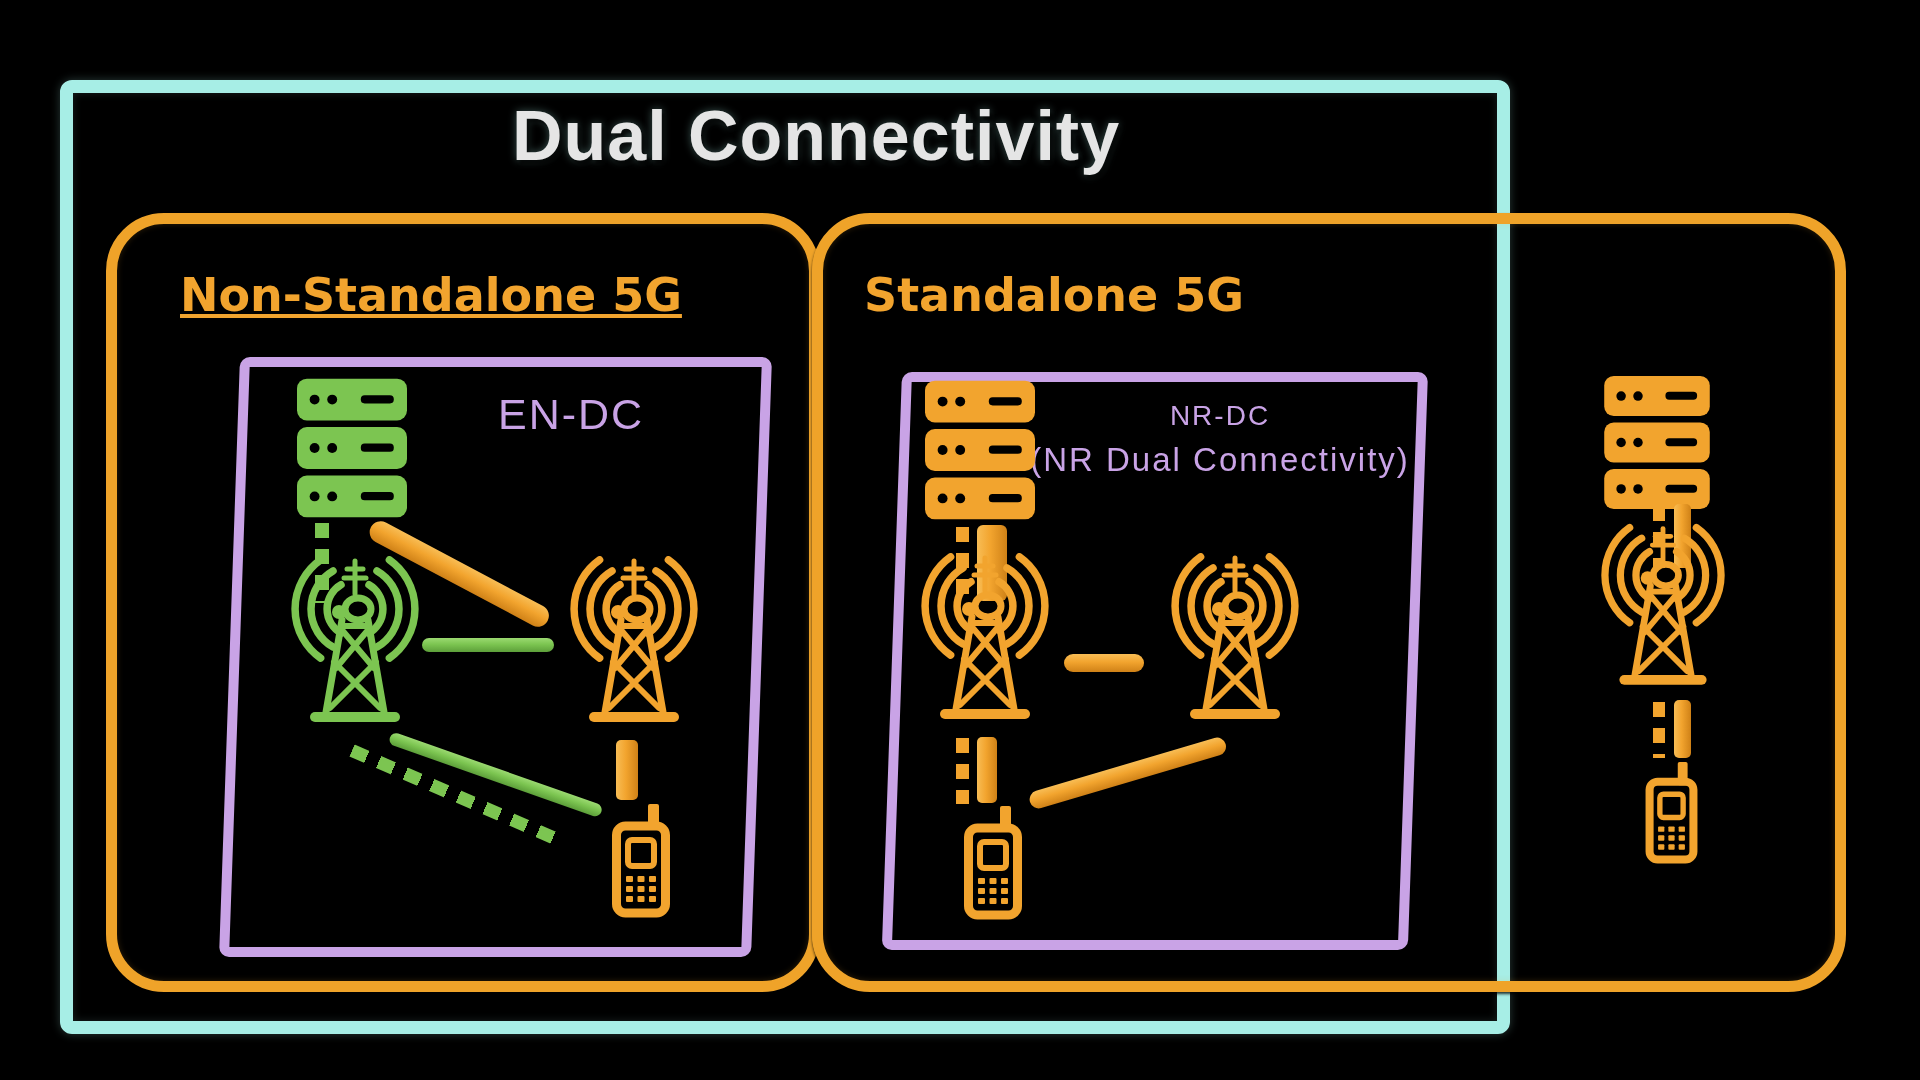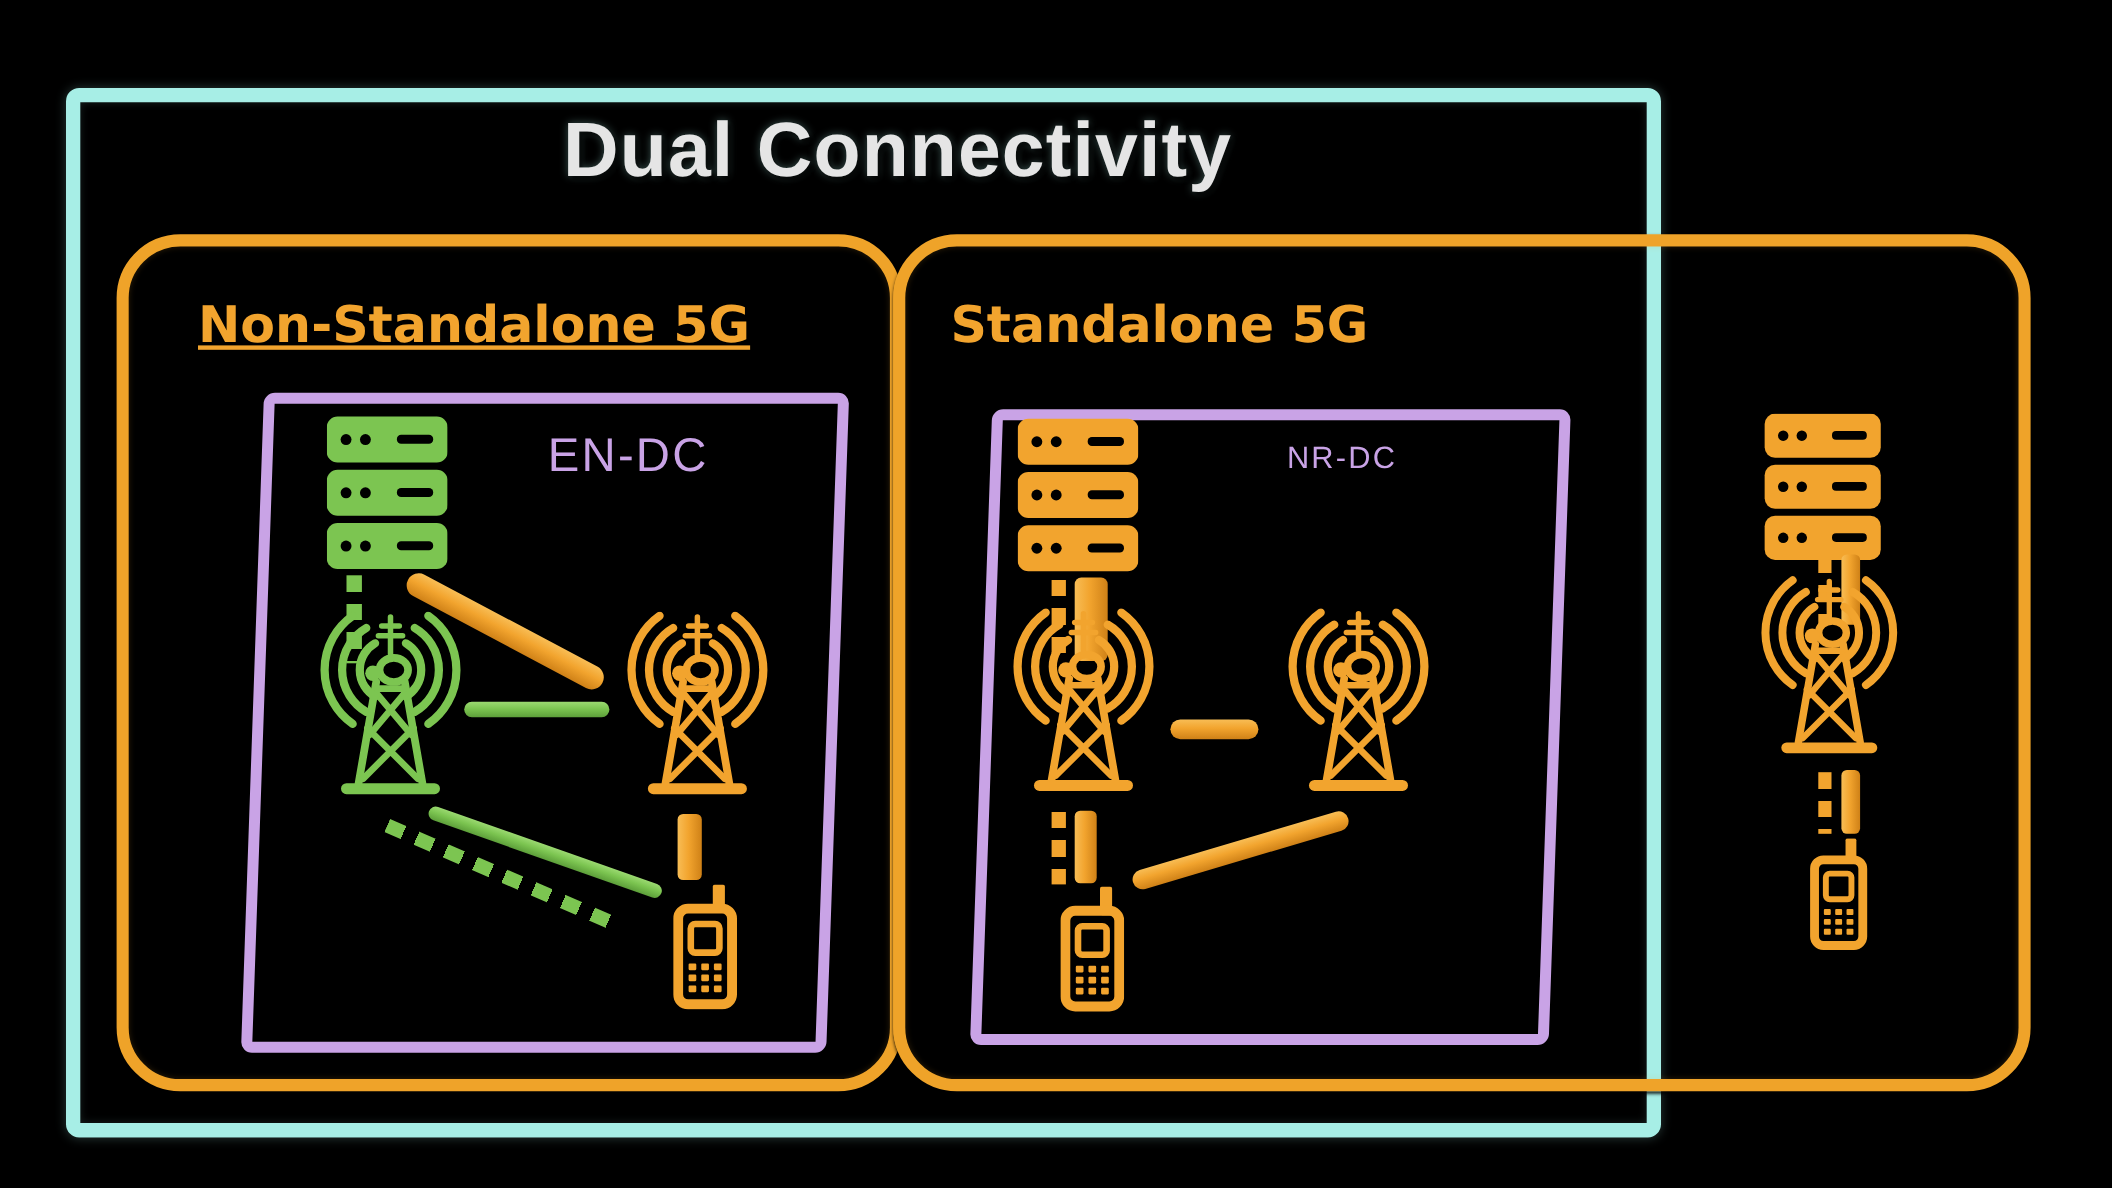--- a/index.html
+++ b/index.html
@@ -123,20 +123,21 @@
 <div class="abs orange-box sa-box"></div>
 <div class="abs purple-box endc-box"></div>
 <div class="abs purple-box nrdc-box"></div>
 
 <div class="abs title">Dual Connectivity</div>
 <div class="abs panel-label nsa-label">Non-Standalone 5G</div>
 <div class="abs panel-label sa-label">Standalone 5G</div>
 <div class="abs purple-label endc-label">EN-DC</div>
 <div class="abs nrdc-labels">
   <div class="purple-label nrdc-main">NR-DC</div>
+  <div class="purple-label nrdc-sub">(NR Dual Connectivity)</div>
 </div>
 
 <svg class="icon c-green" style="left:297px;top:378px" width="110" height="140">
     <use href="#sym-server"></use>
   </svg>
 <div class="dashv g" style="left:315px;top:523px;width:14px;height:80px"></div>
 <div class="bar o rot" style="left:371px;top:516px;width:200px;height:22px;border-radius:11px;transform:rotate(28deg)"></div>
 <svg class="icon c-green" style="left:290px;top:556px" width="130" height="180">
     <use href="#sym-tower"></use>
   </svg>

